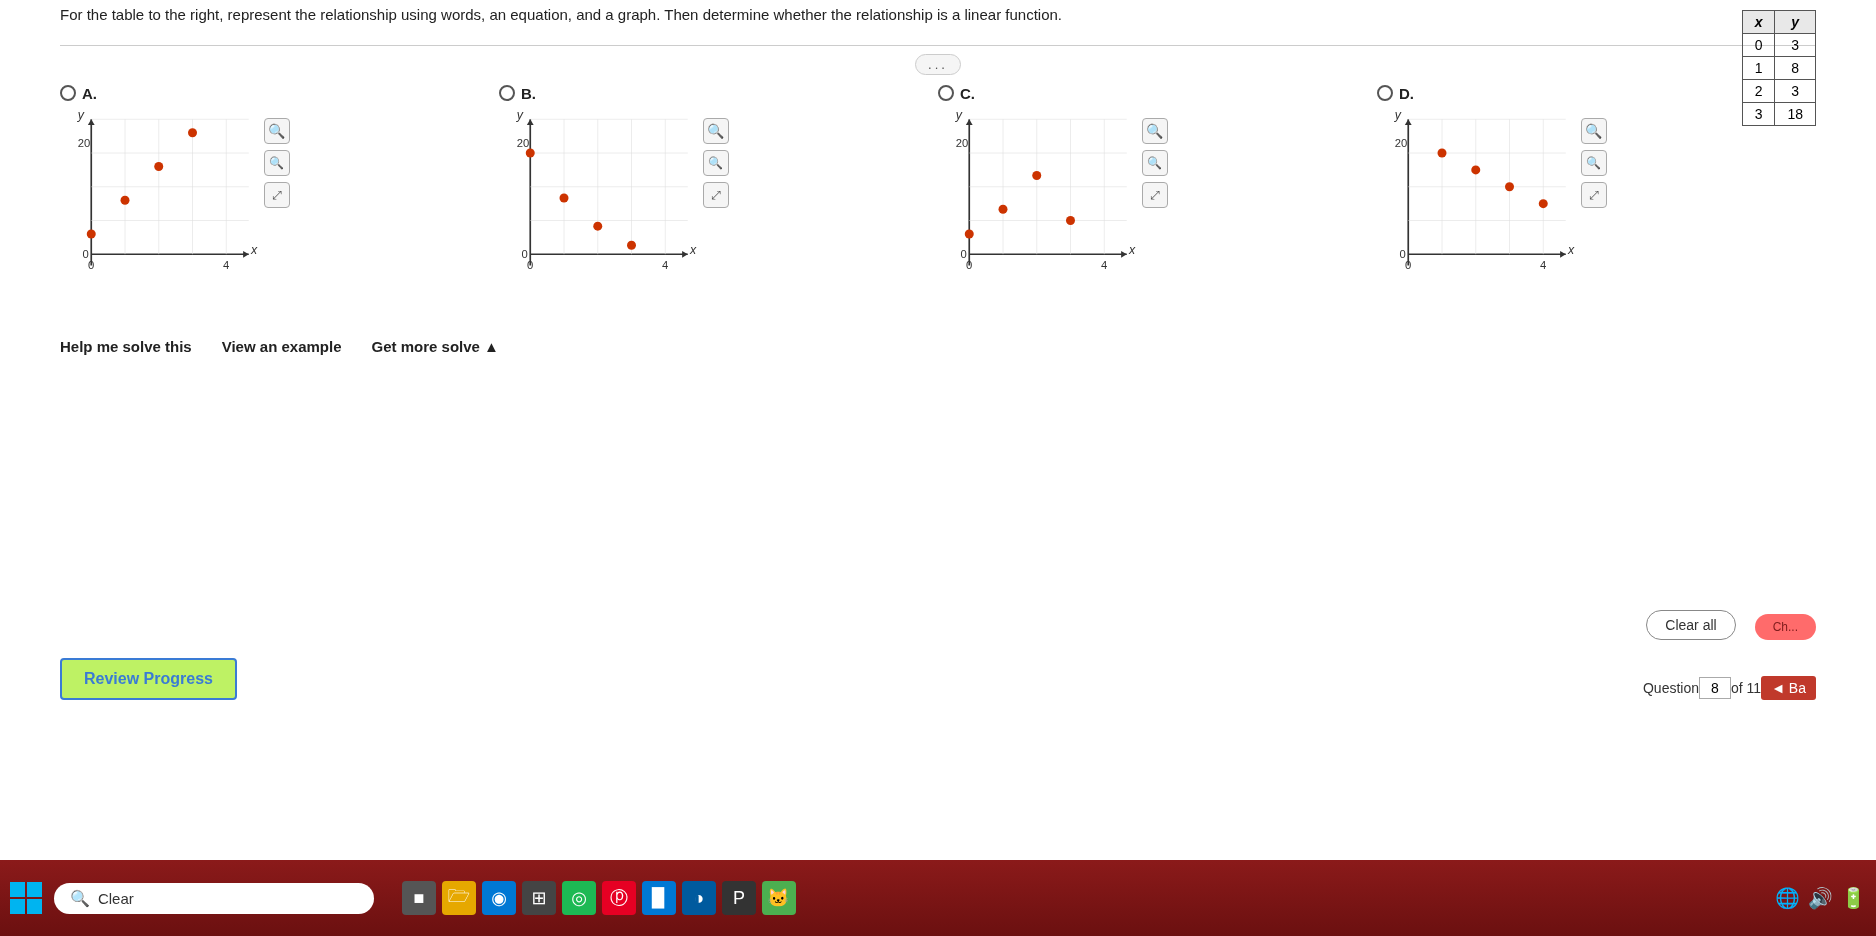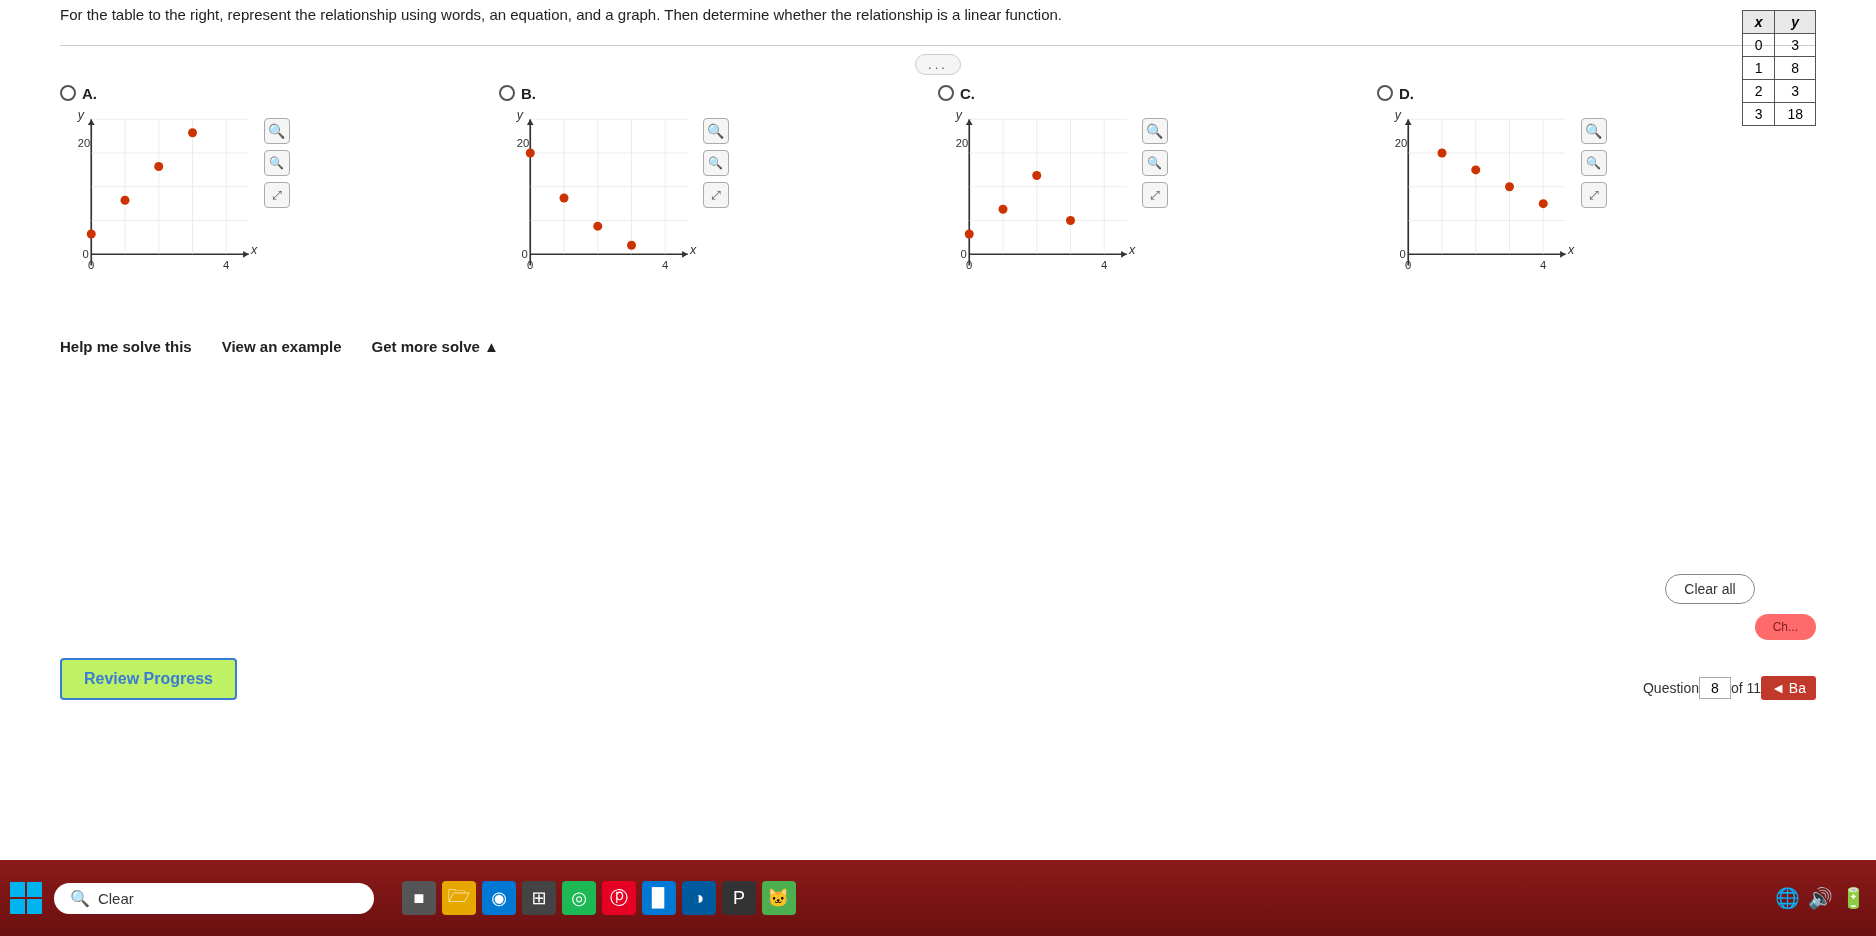--- a/index.html
+++ b/index.html
@@ -149,22 +149,22 @@
       color: #222;
       cursor: pointer;
       text-decoration: none;
     }
 
     .right-actions {
       position: absolute;
       right: 60px;
       bottom: 220px;
       display: flex;
-      align-items: flex-start;
-      gap: 0;
+      align-items: flex-end;
+      gap: 19px;
     }
     .clear-all-btn {
       background: white;
       border: 1.5px solid #888;
       border-radius: 20px;
       padding: 6px 18px;
       font-size: 14px;
       cursor: pointer;
       color: #333;
     }

